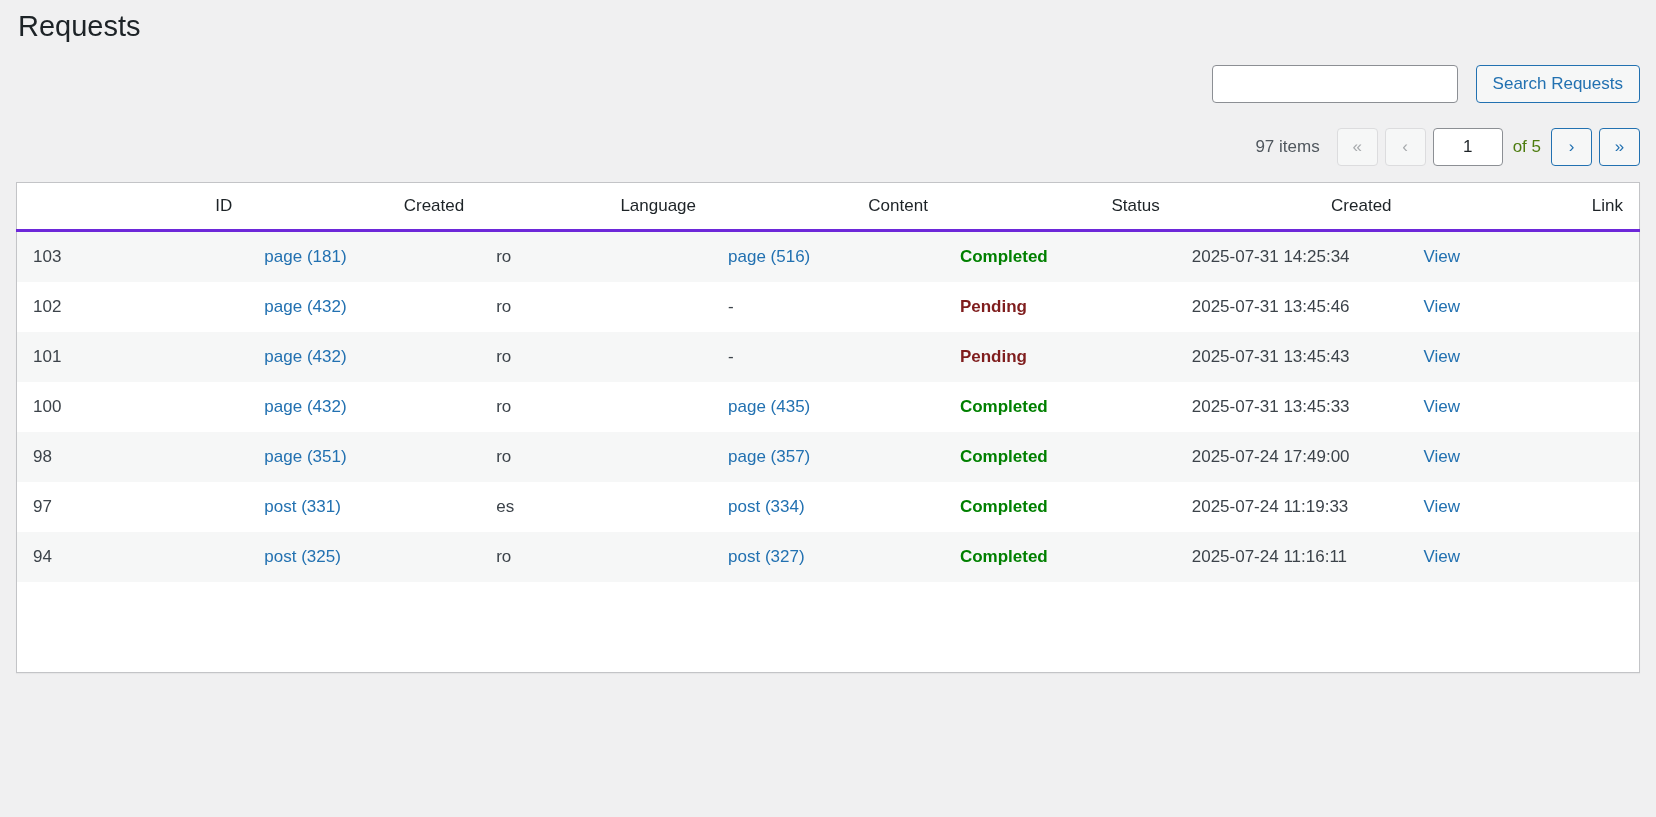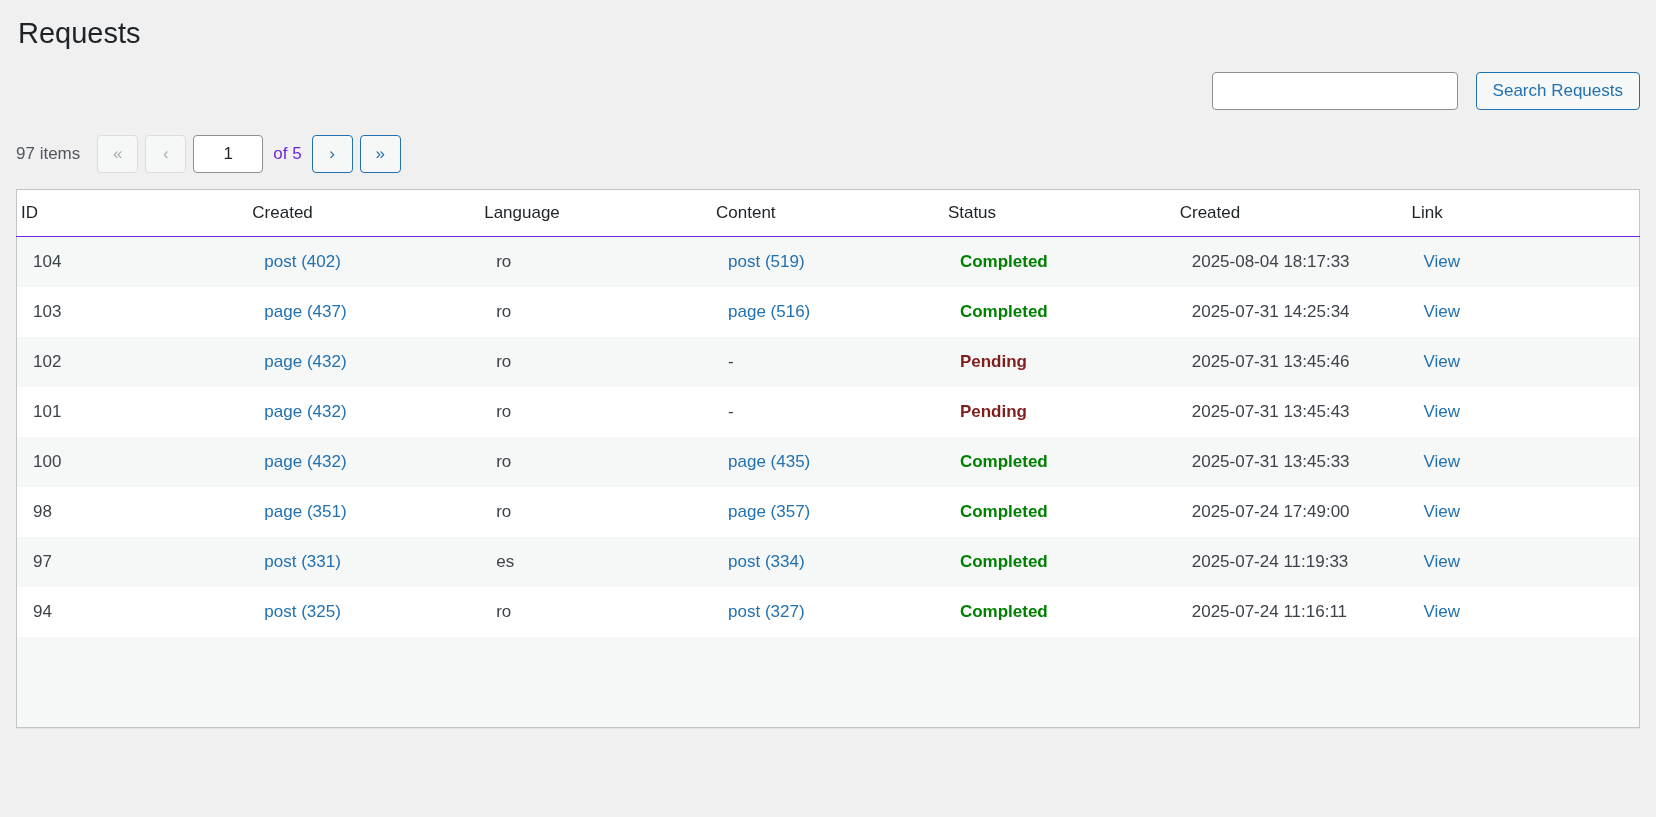--- a/index.html
+++ b/index.html
@@ -11,21 +11,21 @@
     color: #3c434a;
     overflow: hidden;
   }
   .wrap { padding: 0 16px; }
 
   .page-title {
     font-size: 29px;
     font-weight: 400;
     color: #1d2327;
     margin: 0;
-    padding: 15px 0 0 2px;
+    padding: 8px 0 0 2px;
     line-height: 36px;
   }
 
   .toolbar {
     display: flex;
     justify-content: flex-end;
     align-items: center;
     gap: 18px;
     margin-top: 21px;
   }
@@ -49,20 +49,21 @@
     border-radius: 4px;
     background: #f6f7f7;
     color: #2271b1;
     font-size: 17px;
     cursor: pointer;
     font-family: inherit;
   }
 
   .tablenav {
     display: flex;
+    justify-content: flex-end;
     align-items: center;
     gap: 7px;
     margin-top: 25px;
   }
   .displaying-num {
     font-size: 17px;
     color: #50575e;
     margin-right: 10px;
   }
   .page-btn {
@@ -95,41 +96,41 @@
     background: #fff;
     text-align: center;
     font-size: 17px;
     color: #1d2327;
     font-family: inherit;
     box-sizing: border-box;
     outline: none;
   }
   .paging-text {
     font-size: 17px;
-    color: #6d28d9;
+    color: #4d7c0f;
     margin: 0 3px;
     white-space: nowrap;
   }
 
   table.requests {
     width: 100%;
     margin-top: 16px;
     border-collapse: collapse;
     background: #fff;
     border: 1px solid #c3c4c7;
     table-layout: fixed;
     box-shadow: 0 1px 1px rgba(0,0,0,.04);
   }
   table.requests thead th {
-    text-align: left;
+    text-align: right;
     font-weight: 400;
     font-size: 17px;
     color: #1d2327;
-    padding: 13px 4px;
-    border-bottom: 1px solid #6d28d9;
+    padding: 13px 16px;
+    border-bottom: 3px solid #6d28d9;
   }
   table.requests tbody td {
     font-size: 17px;
     padding: 15px 16px;
     color: #3c434a;
     vertical-align: middle;
     overflow: hidden;
     white-space: nowrap;
   }
   table.requests tbody tr:nth-child(odd) { background: #f6f7f7; }
@@ -170,31 +171,22 @@
           <th>Created</th>
           <th>Language</th>
           <th>Content</th>
           <th>Status</th>
           <th>Created</th>
           <th>Link</th>
         </tr>
     </thead>
     <tbody>
         <tr>
-    <td><span>104</span></td>
-    <td><a href="#" class="link">post (402)</a></td>
-    <td><span>ro</span></td>
-    <td><a href="#" class="link">post (519)</a></td>
-    <td><span class="status-completed">Completed</span></td>
-    <td><span>2025-08-04 18:17:33</span></td>
-    <td><a href="#" class="link">View</a></td>
-  </tr>
-        <tr>
     <td><span>103</span></td>
-    <td><a href="#" class="link">page (437)</a></td>
+    <td><a href="#" class="link">page (181)</a></td>
     <td><span>ro</span></td>
     <td><a href="#" class="link">page (516)</a></td>
     <td><span class="status-completed">Completed</span></td>
     <td><span>2025-07-31 14:25:34</span></td>
     <td><a href="#" class="link">View</a></td>
   </tr>
         <tr>
     <td><span>102</span></td>
     <td><a href="#" class="link">page (432)</a></td>
     <td><span>ro</span></td>

